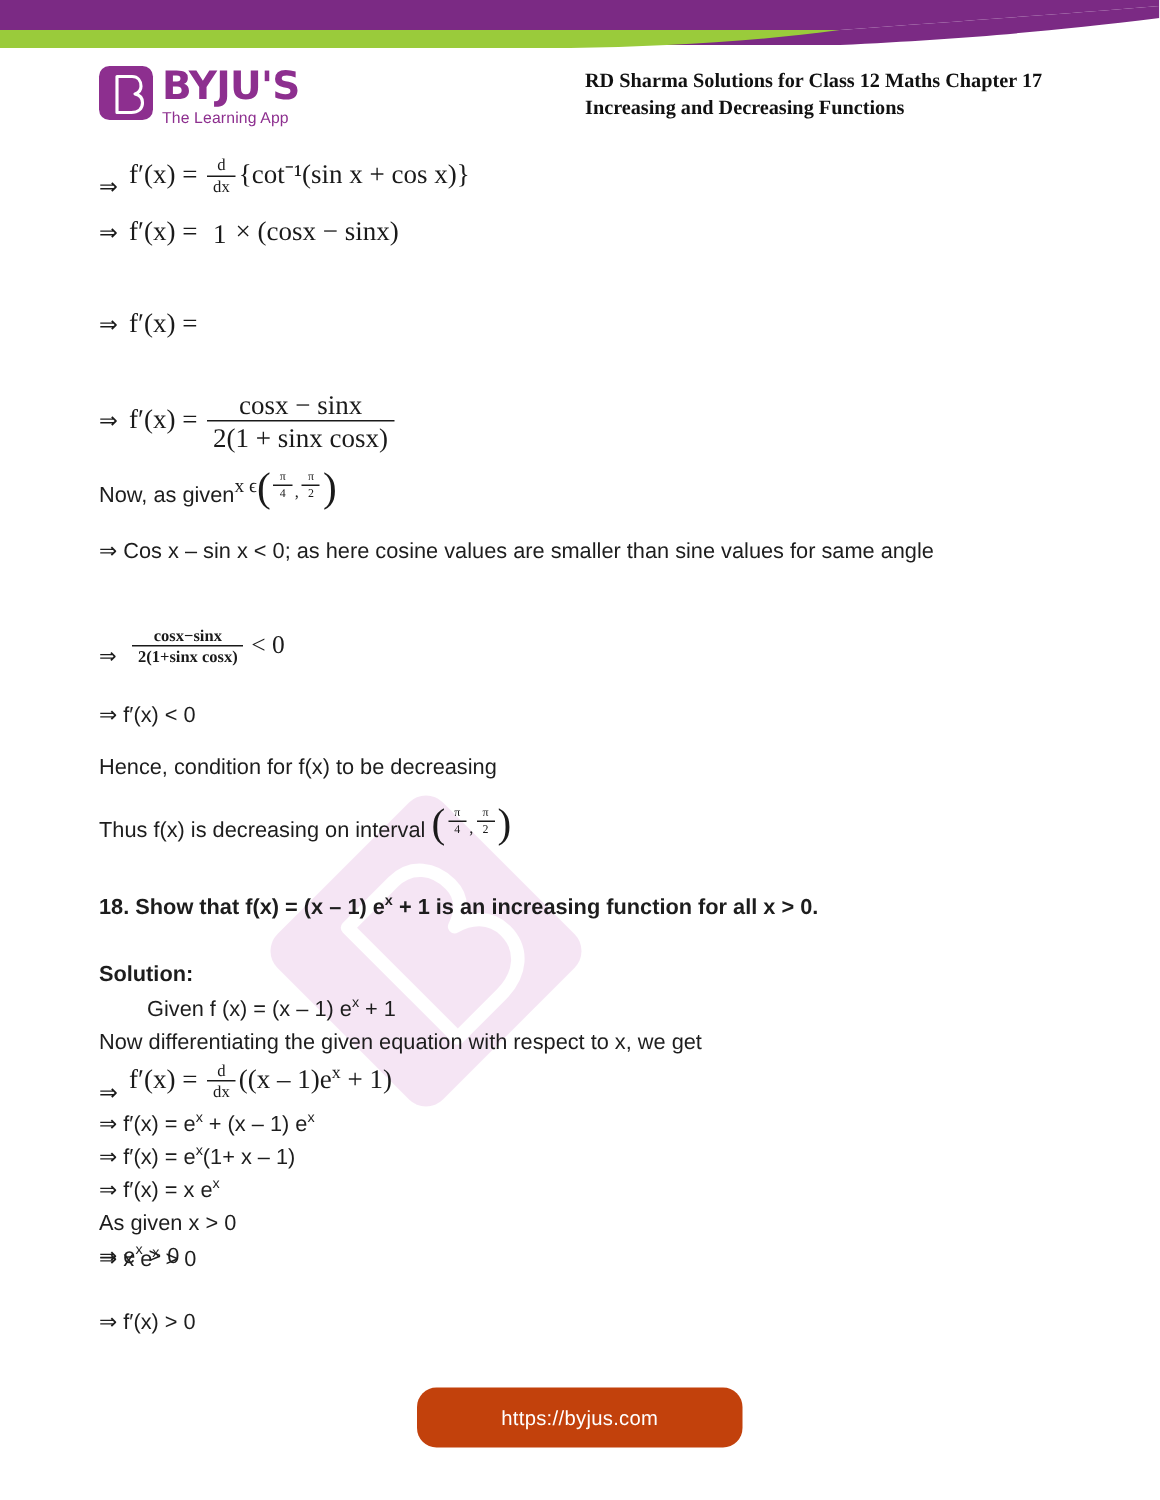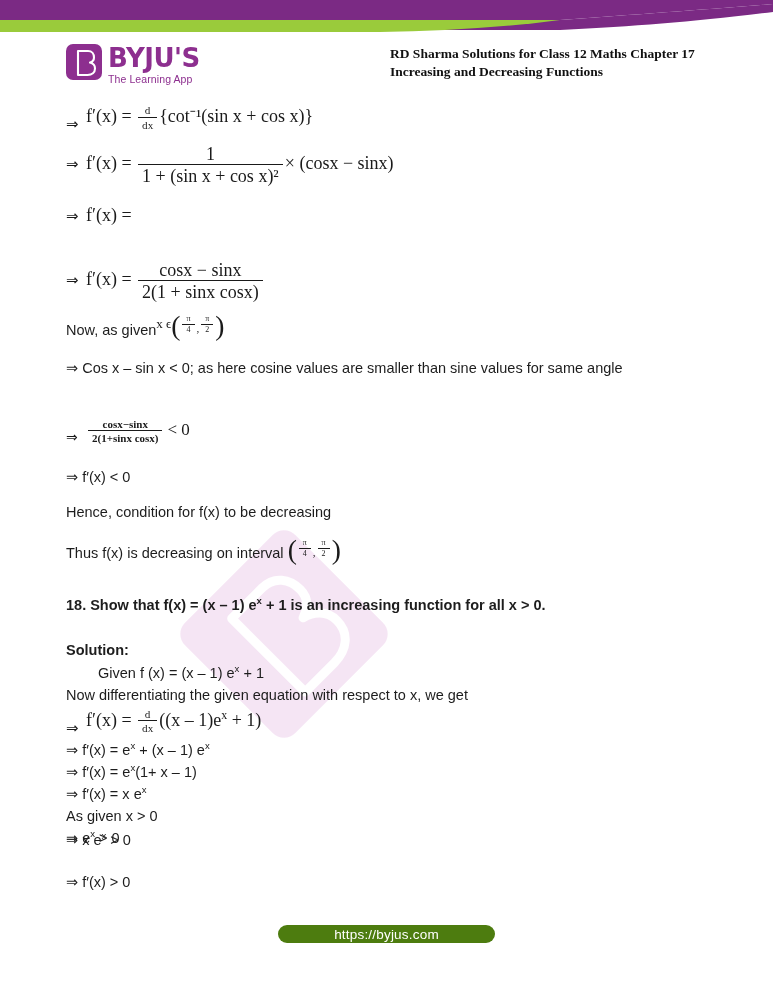--- a/index.html
+++ b/index.html
@@ -179,22 +179,22 @@
 
   
   .blk { position: absolute; left: 66px; }
 
   
   .footer-btn {
     position: absolute;
     left: 278px;
     top: 925px;
     width: 217px;
-    height: 18px;
-    background: #4d7c0f;
+    height: 40px;
+    background: #c2410c;
     border-radius: 13px;
     display: flex;
     align-items: center;
     justify-content: center;
   }
   .footer-btn a,
   .footer-btn span {
     color: #ffffff;
     font-family: "Liberation Sans", sans-serif;
     font-size: 13.5px;
@@ -248,21 +248,20 @@
       <span class="frac small">
         <span class="num">d</span>
         <span class="den">dx</span>
       </span><span>{cot⁻¹(sin x + cos x)}</span>
     </div>
 
     <div class="blk math" style="top:44px; font-size:18px;">
       <span class="arrow">⇒</span><span>f′(x) =</span>
       <span class="frac">
         <span class="num">1</span>
-        <span class="den">1 + (sin x + cos x)²</span>
       </span><span>× (cosx − sinx)</span>
     </div>
 
     <div class="blk math" style="top:105px; font-size:18px;">
       <span class="arrow">⇒</span><span>f′(x) =</span>
     </div>
 
     <div class="blk math" style="top:160px; font-size:18px;">
       <span class="arrow">⇒</span><span>f′(x) =</span>
       <span class="frac">

